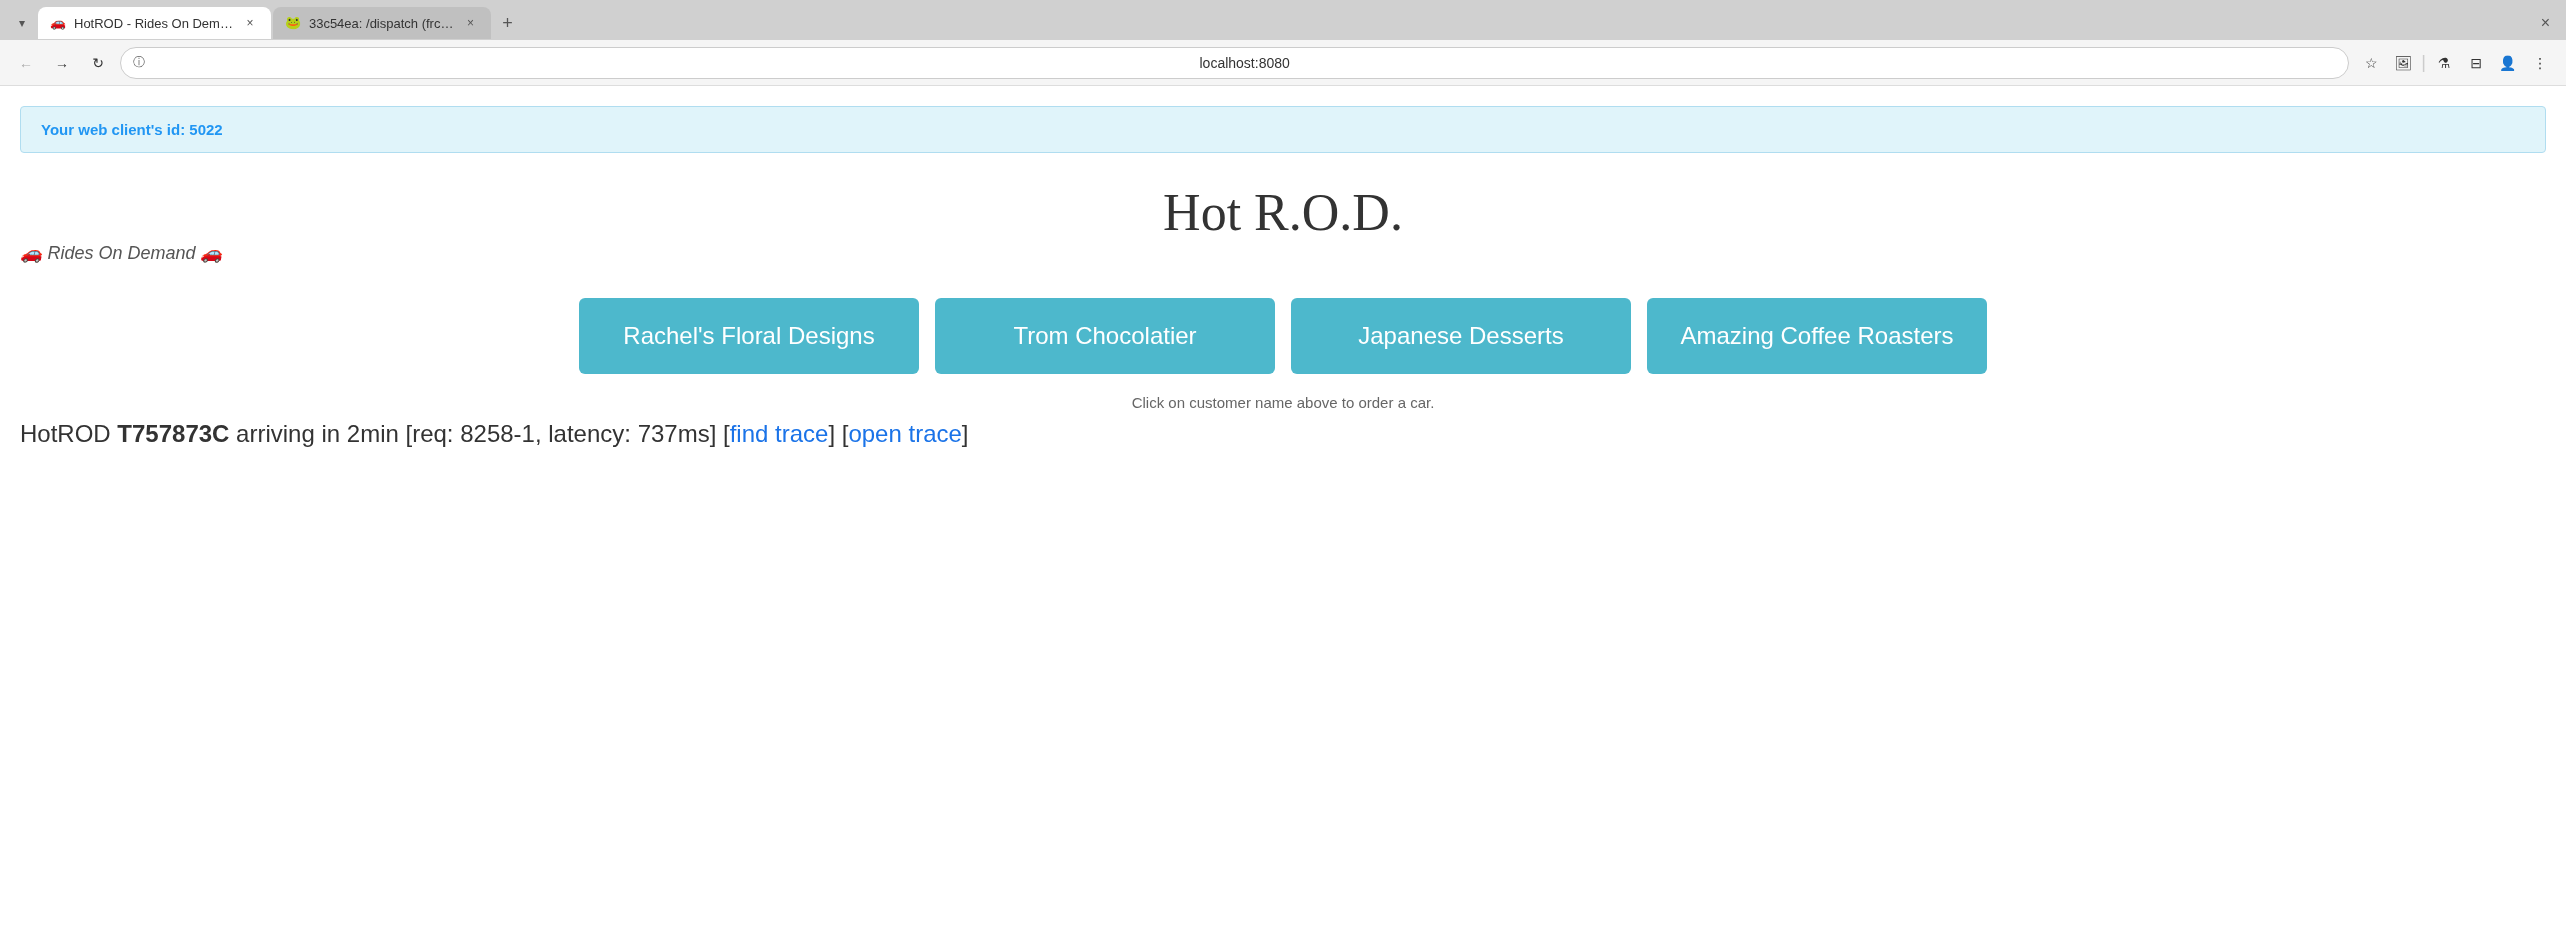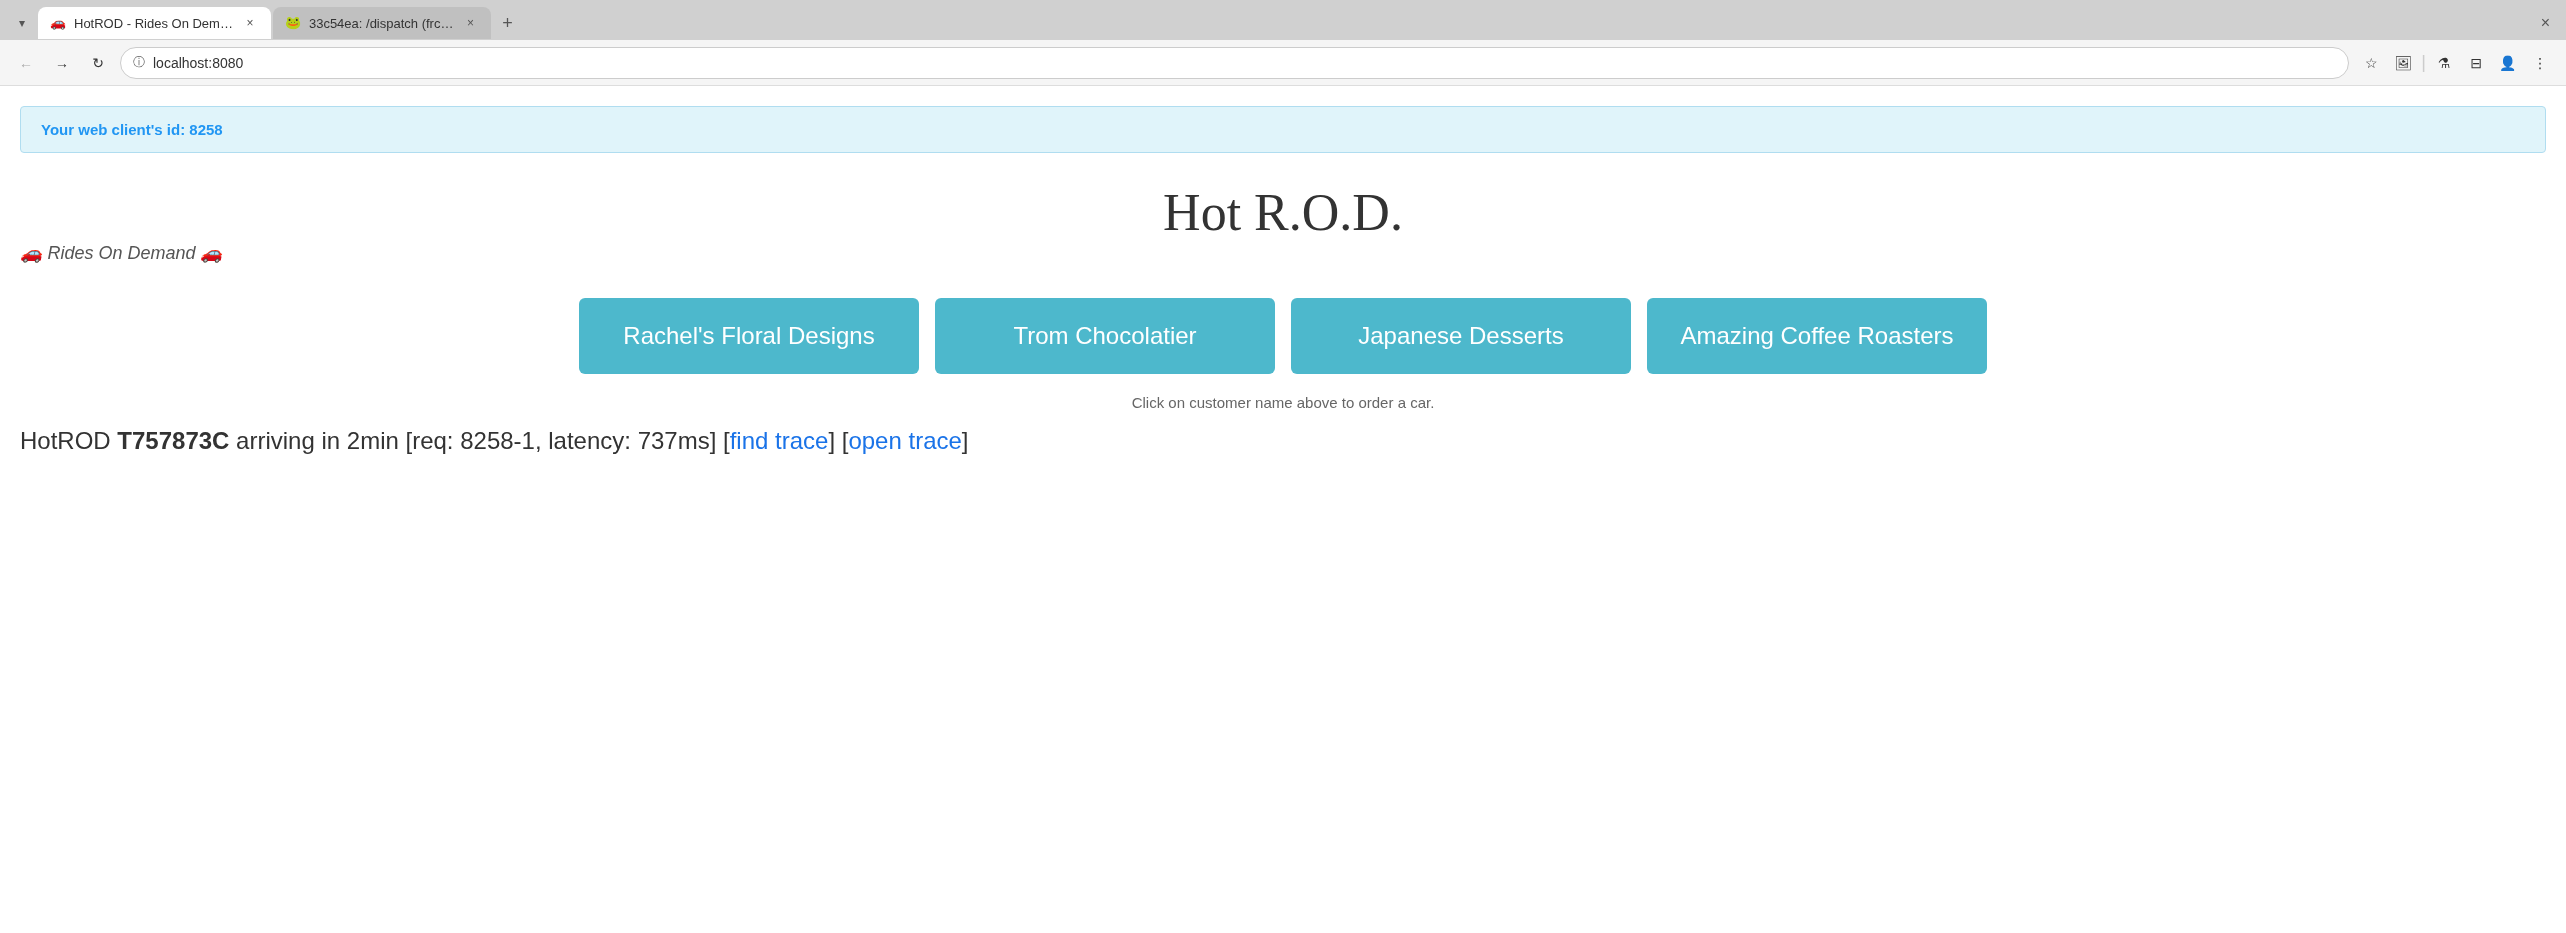--- a/index.html
+++ b/index.html
@@ -162,20 +162,21 @@
 
     .address-icon {
       font-size: 12px;
       color: #666;
     }
 
     .address-text {
       font-size: 14px;
       color: #333;
       flex: 1;
+      text-align: center;
     }
 
     .nav-actions {
       display: flex;
       align-items: center;
       gap: 4px;
     }
 
     
     .page-content {
@@ -233,21 +234,21 @@
       font-size: 24px;
       cursor: pointer;
       text-align: center;
       transition: background 0.2s;
     }
 
     .instruction-text {
       text-align: center;
       font-size: 15px;
       color: #666;
-      margin-bottom: 16px;
+      margin-bottom: 9px;
     }
 
     .status-message {
       text-align: left;
       font-size: 24px;
       color: #333;
     }
 
     .status-message strong {
       font-weight: bold;
@@ -301,21 +302,21 @@
       <div class="nav-btn">⊟</div>
       <div class="nav-btn">👤</div>
       <div class="nav-btn">⋮</div>
     </div>
   </div>
 </div>
 
 <div class="page-content">
 
   <div class="client-id-banner">
-    <span>Your web client's id: </span><span style="color:#2196F3; font-weight:bold;">8258</span>
+    <span>Your web client's id: </span><span style="color:#2196F3; font-weight:bold;">5022</span>
   </div>
 
   <h1 class="app-title">Hot R.O.D.</h1>
 
   <div class="app-subtitle">
     <span>🚗 </span><span>Rides On Demand</span><span> 🚗</span>
   </div>
 
   <div class="customer-buttons">
     <button class="customer-btn">Rachel's Floral Designs</button>

